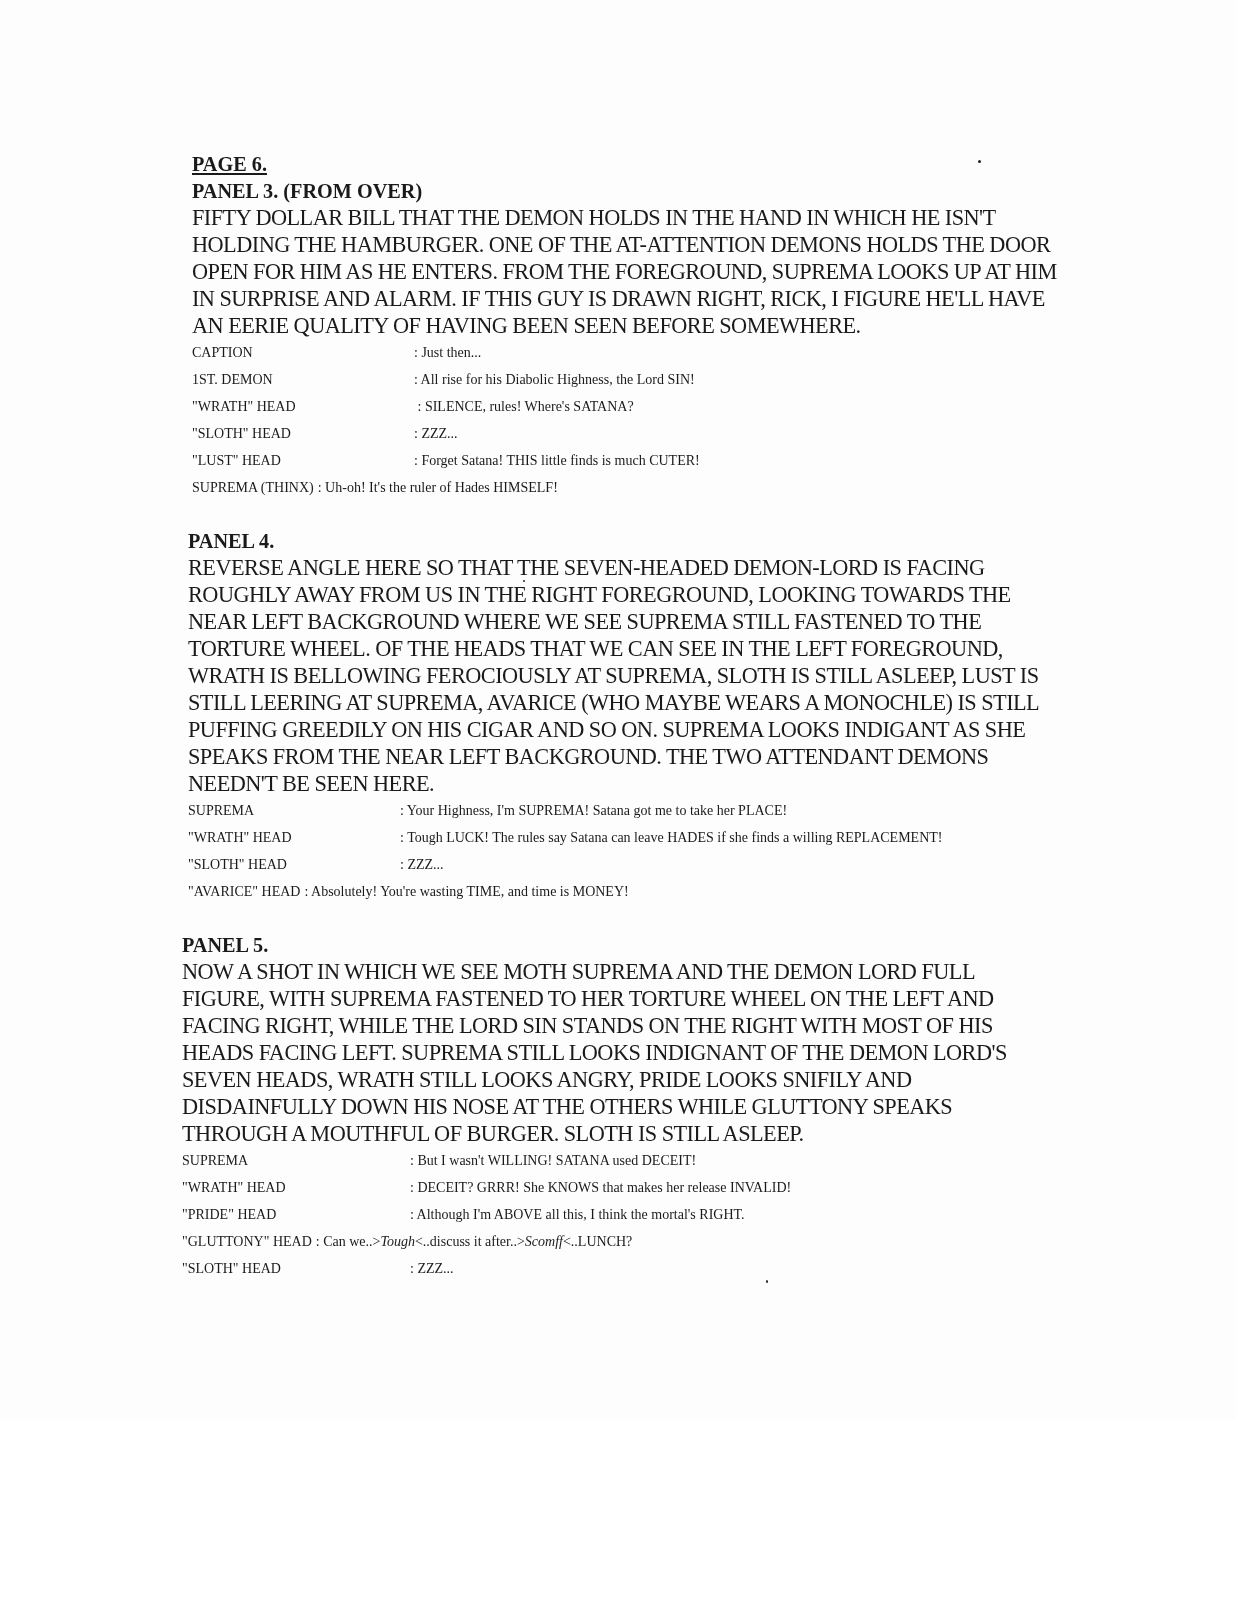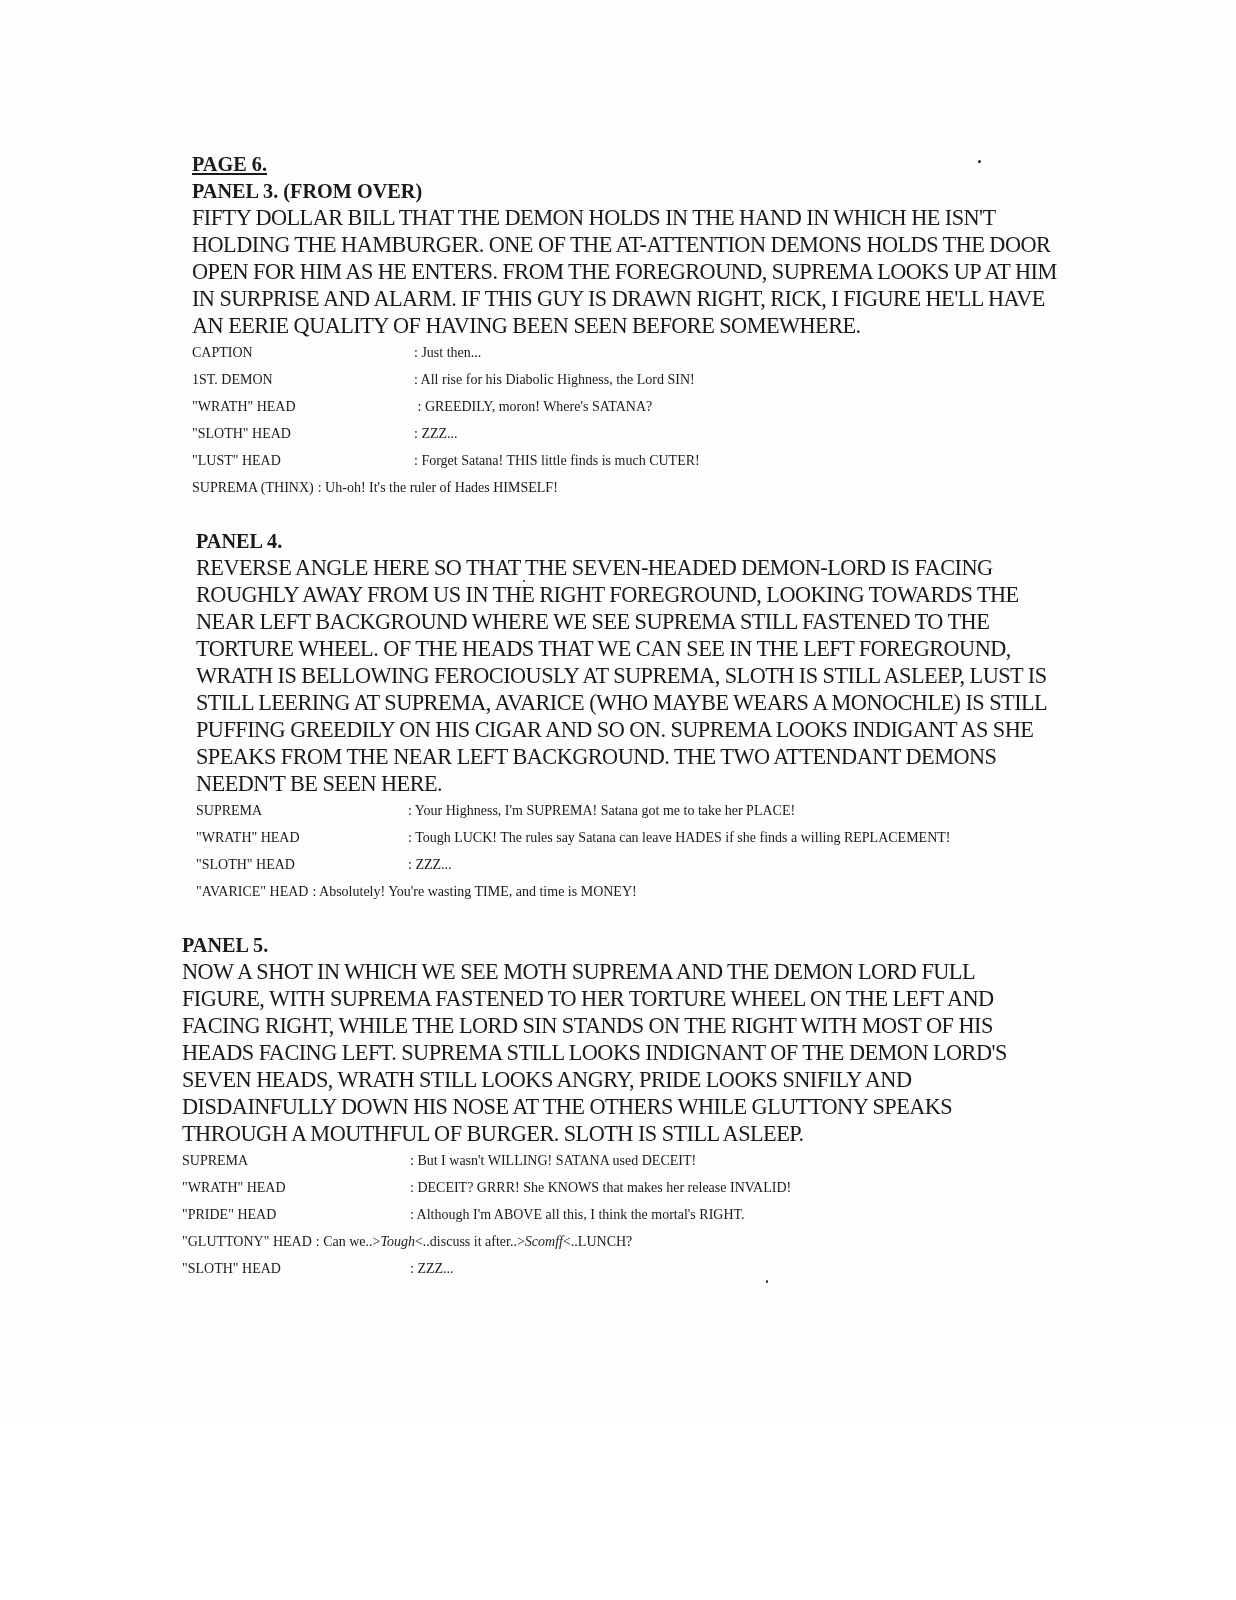--- a/index.html
+++ b/index.html
@@ -82,21 +82,21 @@
     .it { font-style: italic; }
     .speck {
       position: absolute;
       width: 3px; height: 3px;
       background: #222;
       border-radius: 50%;
     }
     
     #panel-3 { margin-left: 4px; }
     #panel-3 .speaker { width: 222px; }
-    #panel-4 { margin-left: 8px; }
+    #panel-4 { margin-left: 0px; }
     #panel-4 .speaker { width: 212px; }
     #panel-5 { margin-left: -6px; }
     #panel-5 .speaker { width: 228px; }
   </style>
 </head>
 <body>
 
 <div class="page">
 
   <div class="speck" style="left:978px; top:160px;"></div>
@@ -113,21 +113,21 @@
         <li class="line">
           <span class="speaker">CAPTION</span>
           <span class="speech">: Just then...</span>
         </li>
         <li class="line">
           <span class="speaker">1ST. DEMON</span>
           <span class="speech">: All rise for his Diabolic Highness, the Lord SIN!</span>
         </li>
         <li class="line">
           <span class="speaker">"WRATH" HEAD</span>
-          <span class="speech" style="white-space:pre;"> : GREEDILY, moron! Where's SATANA?</span>
+          <span class="speech" style="white-space:pre;"> : SILENCE, rules! Where's SATANA?</span>
         </li>
         <li class="line">
           <span class="speaker">"SLOTH" HEAD</span>
           <span class="speech">: ZZZ...</span>
         </li>
         <li class="line">
           <span class="speaker">"LUST" HEAD</span>
           <span class="speech">: Forget Satana! THIS little finds is much CUTER!</span>
         </li>
         <li class="line">

